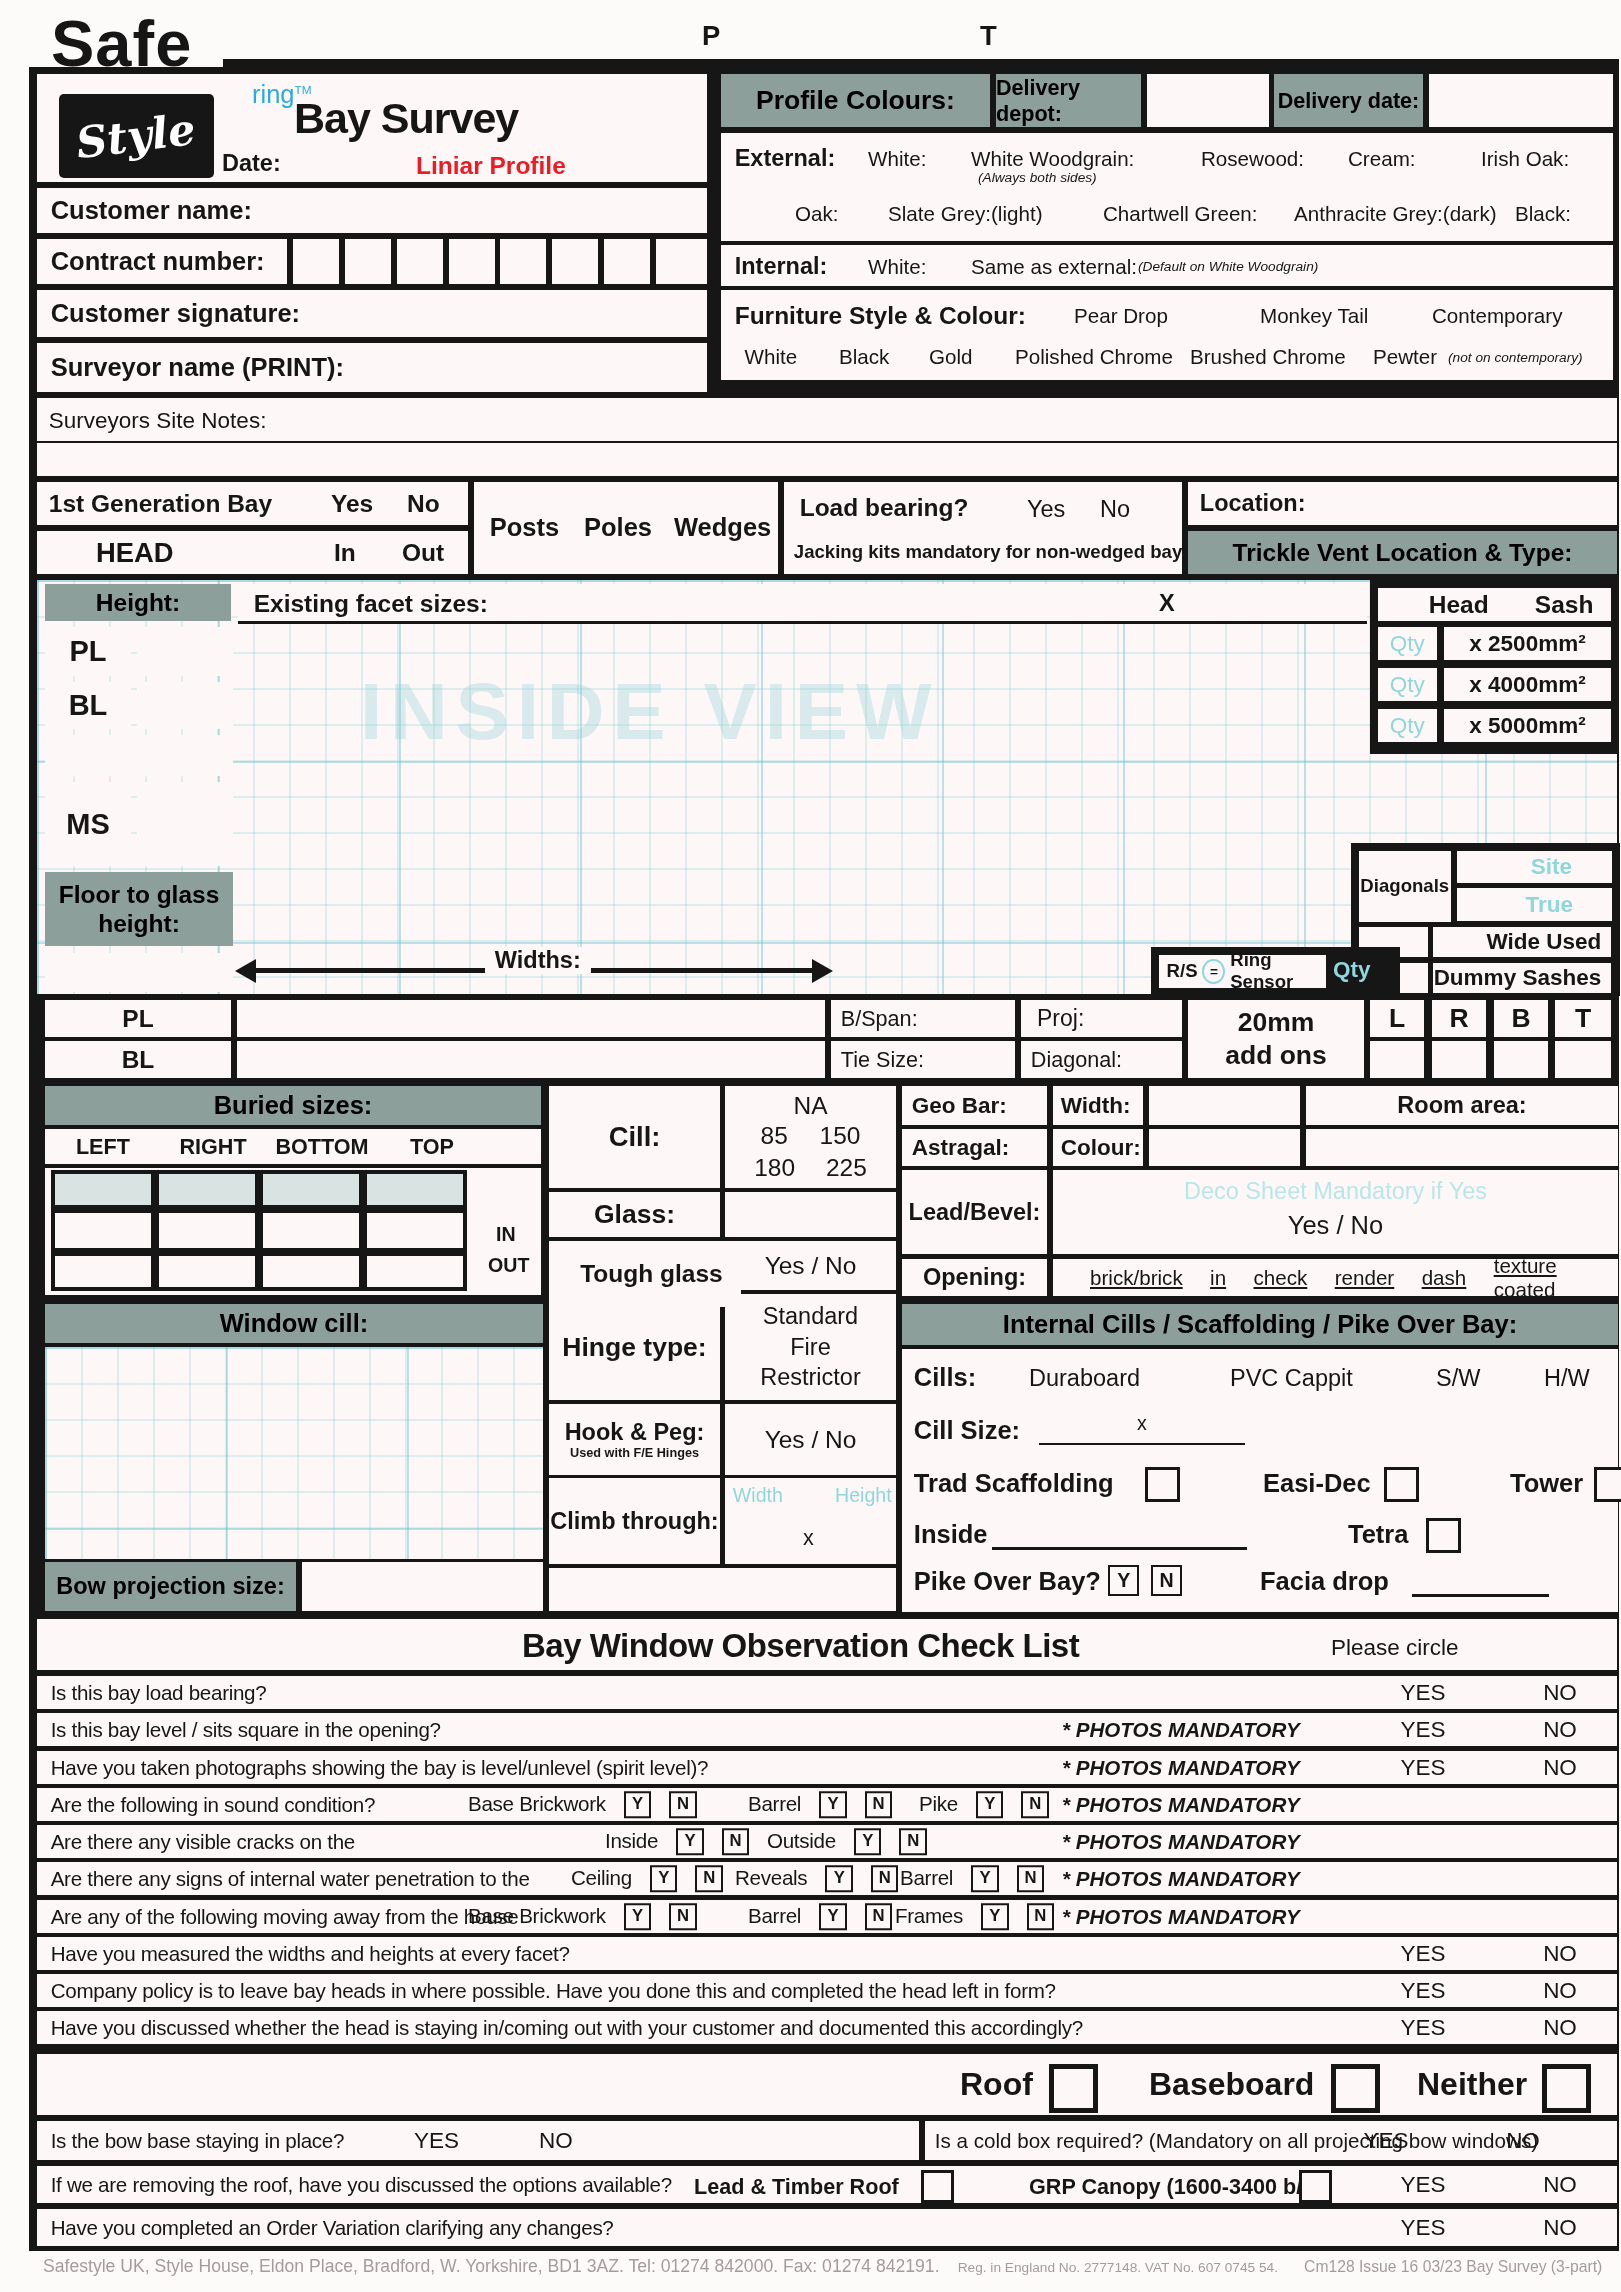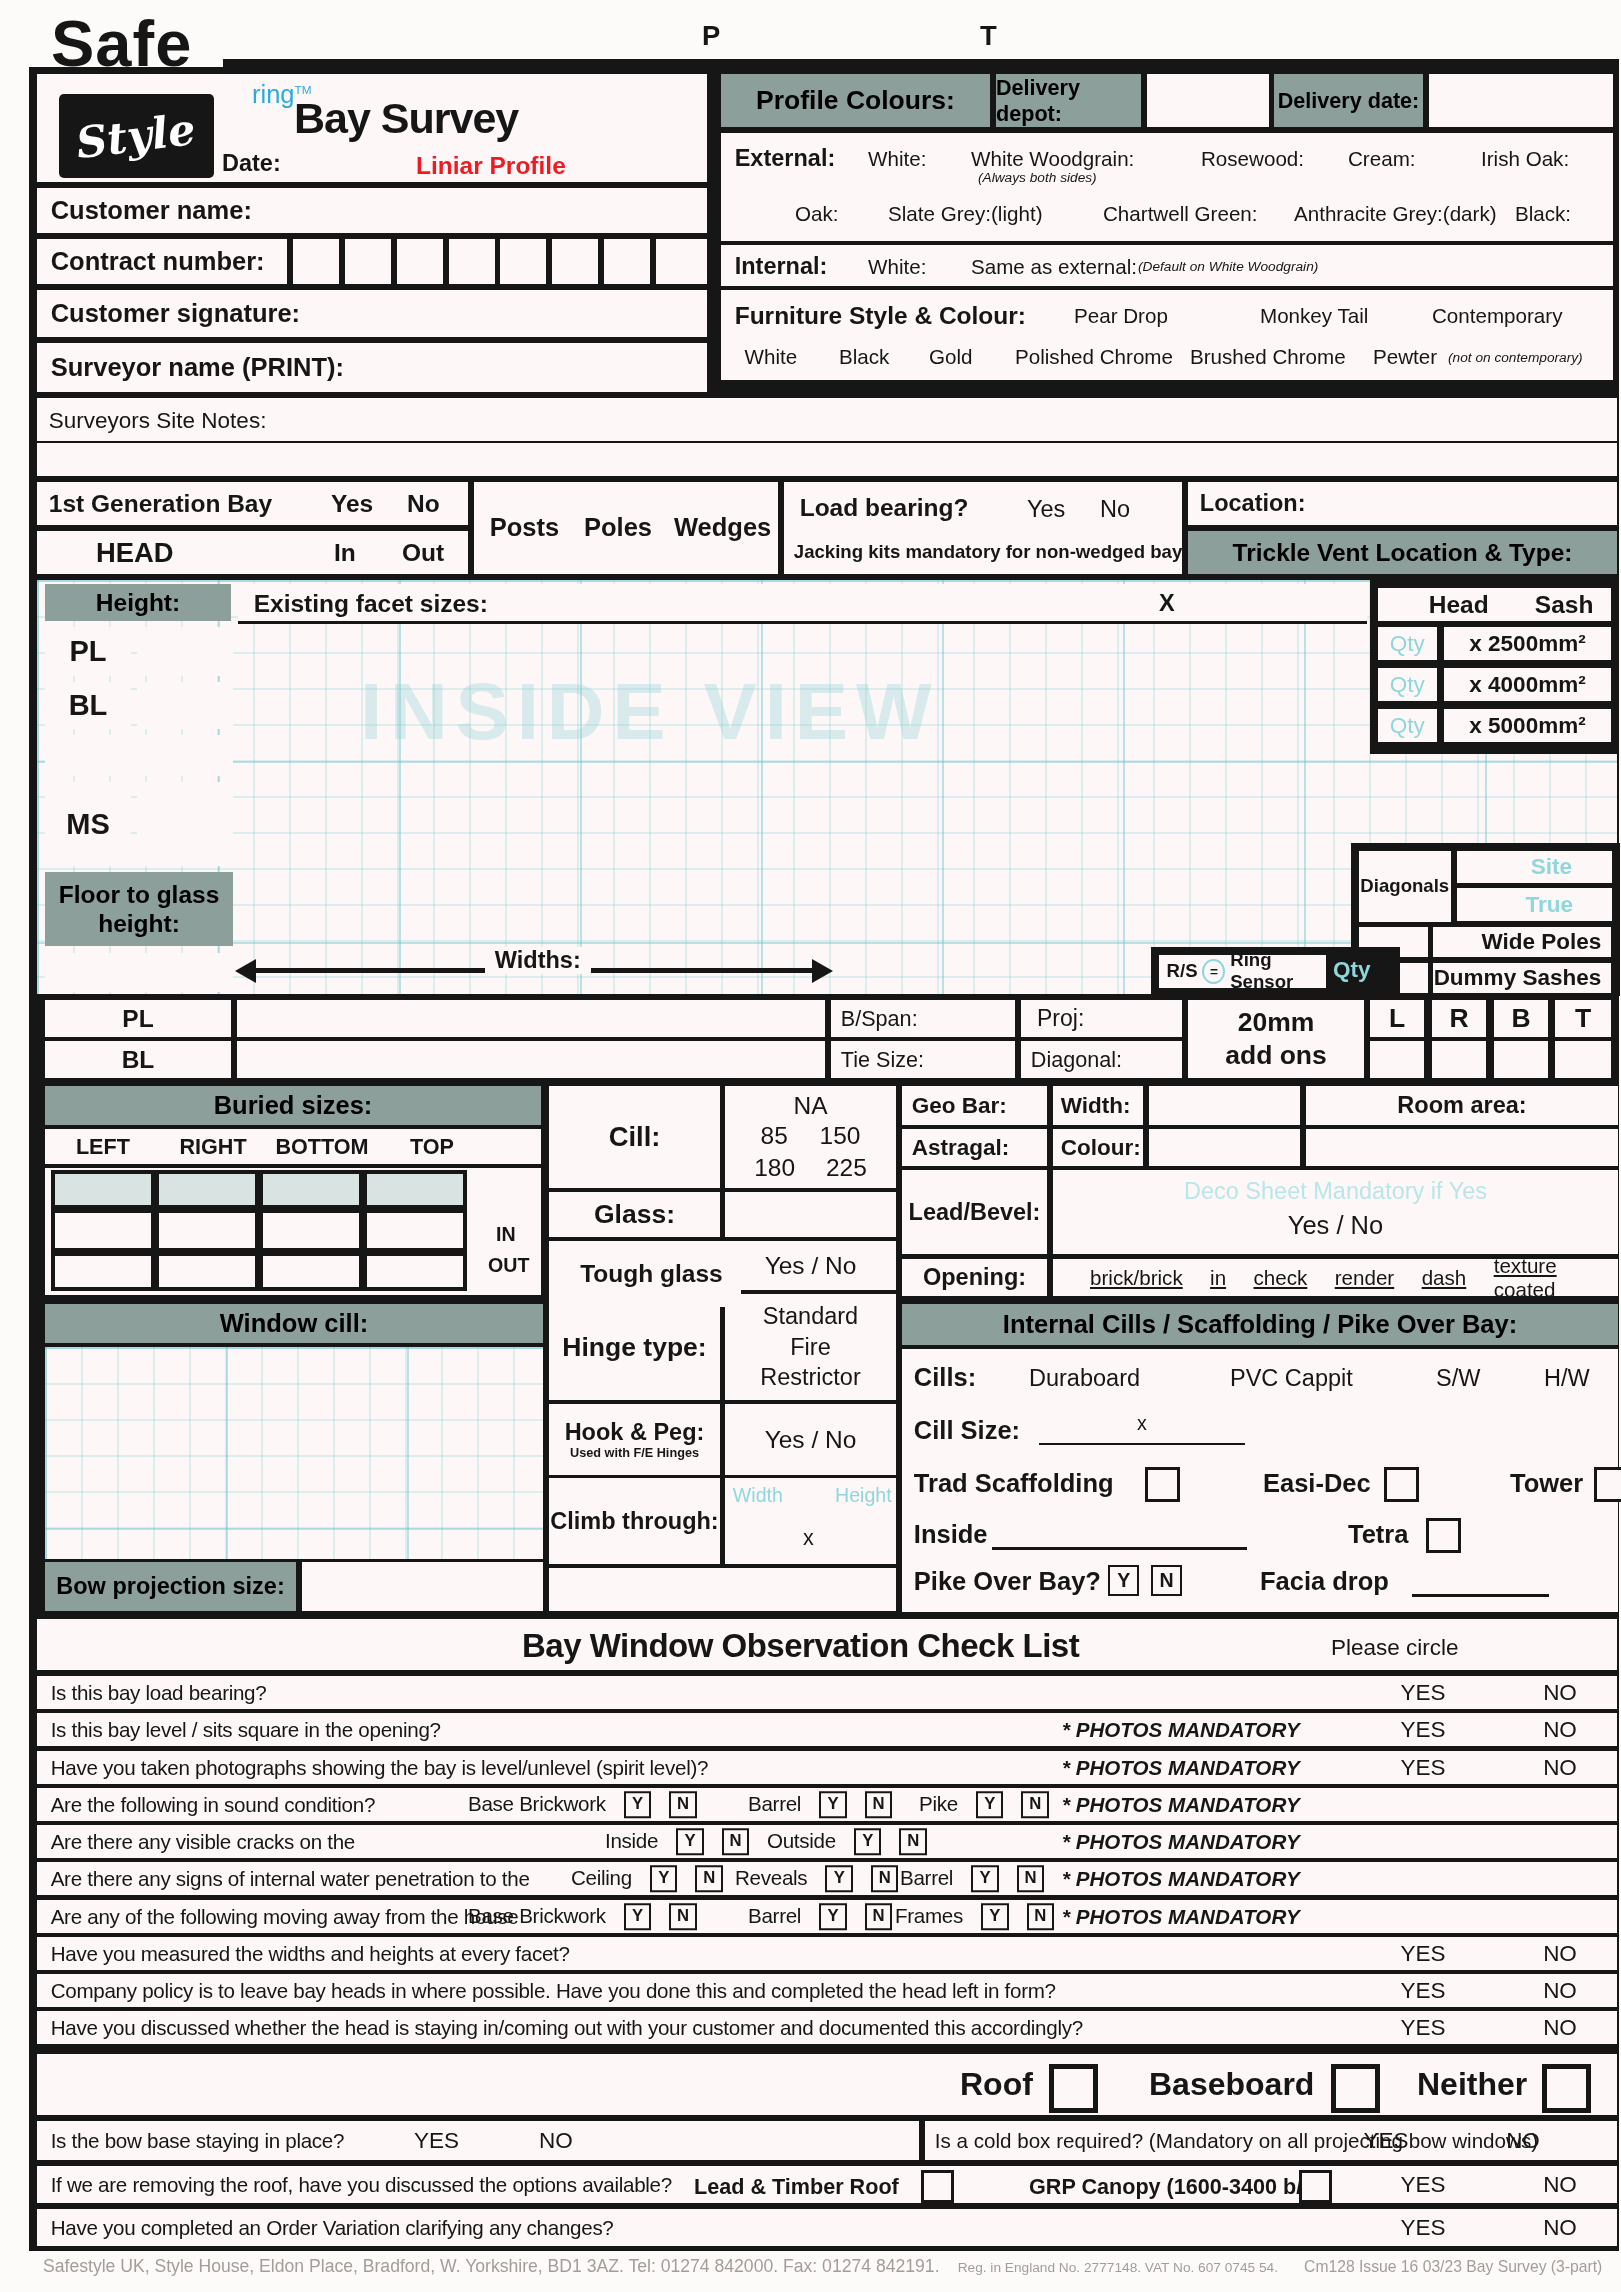--- a/index.html
+++ b/index.html
@@ -216,21 +216,21 @@
         <span>Diagonals</span>
       </div>
     <div class="a w teal" style="left:106px;top:7.8px;width:155px;height:32px;display:flex;align-items:center;justify-content:flex-end;padding-right:40px;box-sizing:border-box;font-size:22.5px;font-weight:bold;">
         <span>Site</span>
       </div>
     <div class="a w teal" style="left:106px;top:45px;width:155px;height:33px;display:flex;align-items:center;justify-content:flex-end;padding-right:39px;box-sizing:border-box;font-size:22.5px;font-weight:bold;">
         <span>True</span>
       </div>
     <div class="a w" style="left:7.8px;top:84px;width:69px;height:30px;"></div>
     <div class="a w fb" style="left:82px;top:84px;width:178px;height:30px;display:flex;align-items:center;justify-content:flex-end;padding-right:9.8px;box-sizing:border-box;font-size:22.5px;">
-        <span>Wide Poles</span>
+        <span>Wide Used</span>
       </div>
     <div class="a w" style="left:7.8px;top:120px;width:69px;height:30px;"></div>
     <div class="a w fb" style="left:82px;top:120px;width:178px;height:30px;display:flex;align-items:center;justify-content:flex-end;padding-right:9.8px;box-sizing:border-box;font-size:22.5px;">
         <span>Dummy Sashes</span>
       </div>
   </div>
 
   <div class="a" style="left:1151px;top:947px;width:249px;height:49px;background:#161616;">
     <div class="a w vc" style="left:7.8px;top:7.8px;width:167px;height:33px;">
       <span class="fb" style="margin-left:7.8px;font-size:18.6px;">R/S</span>

